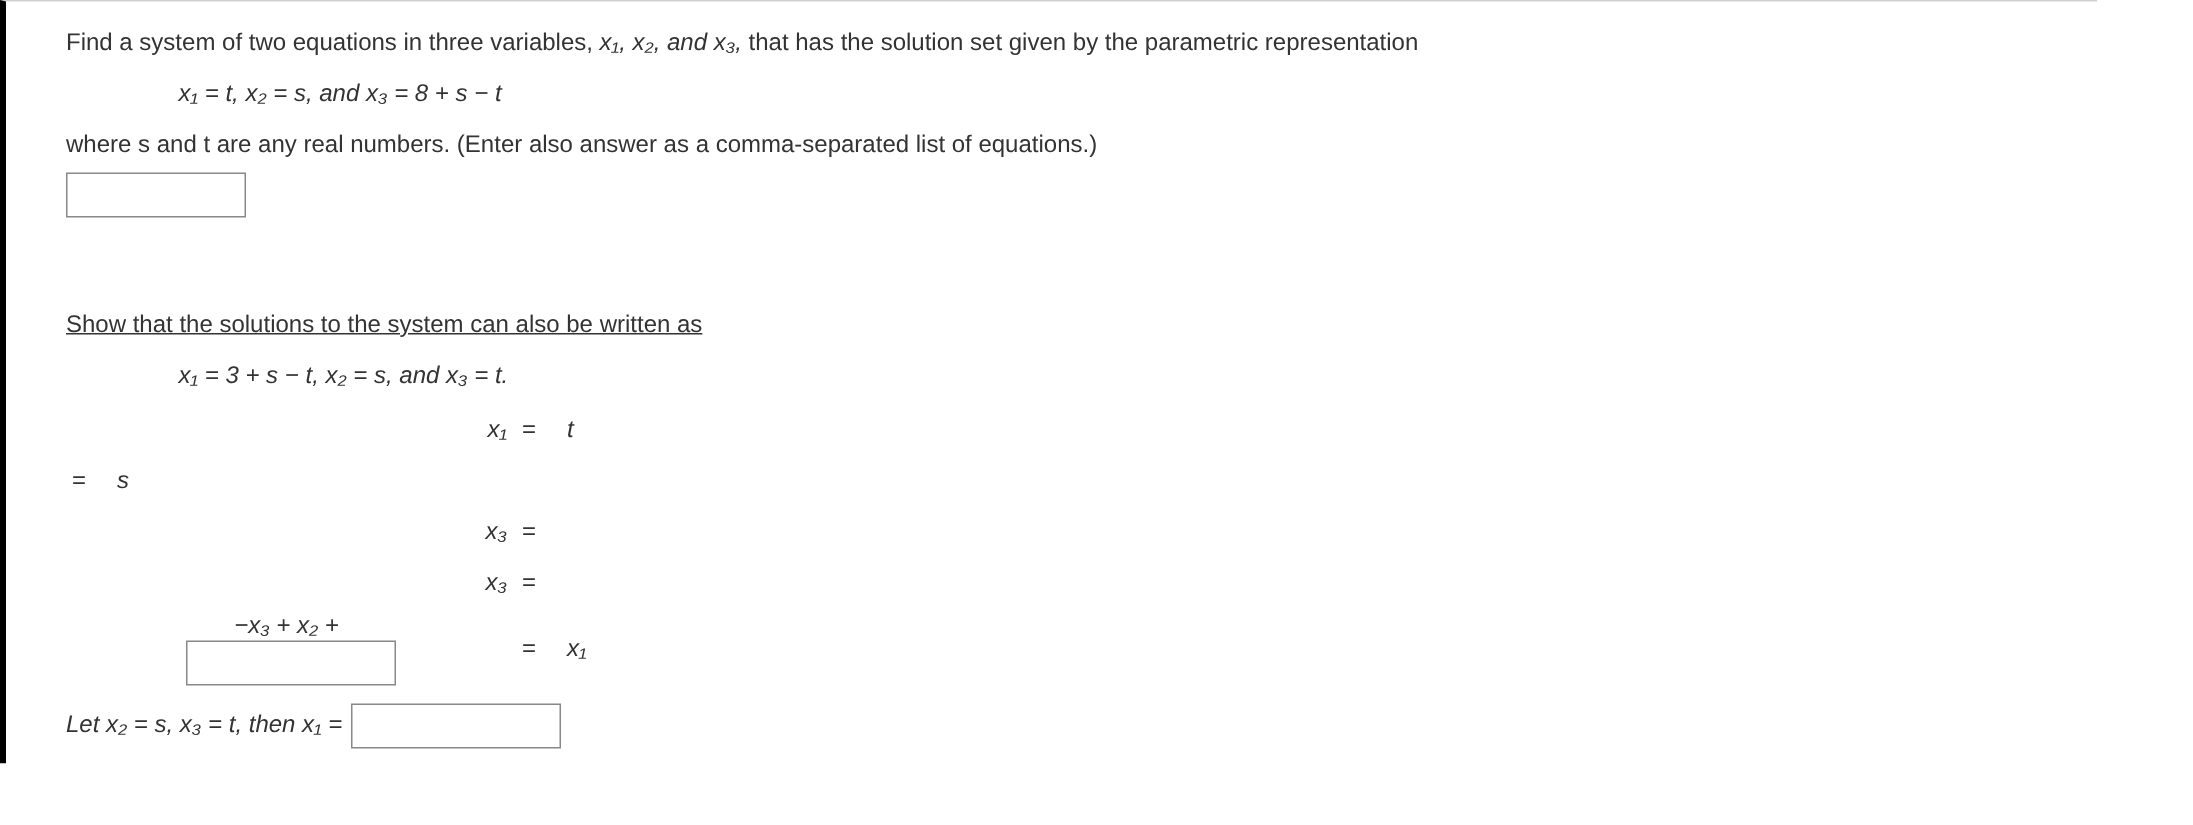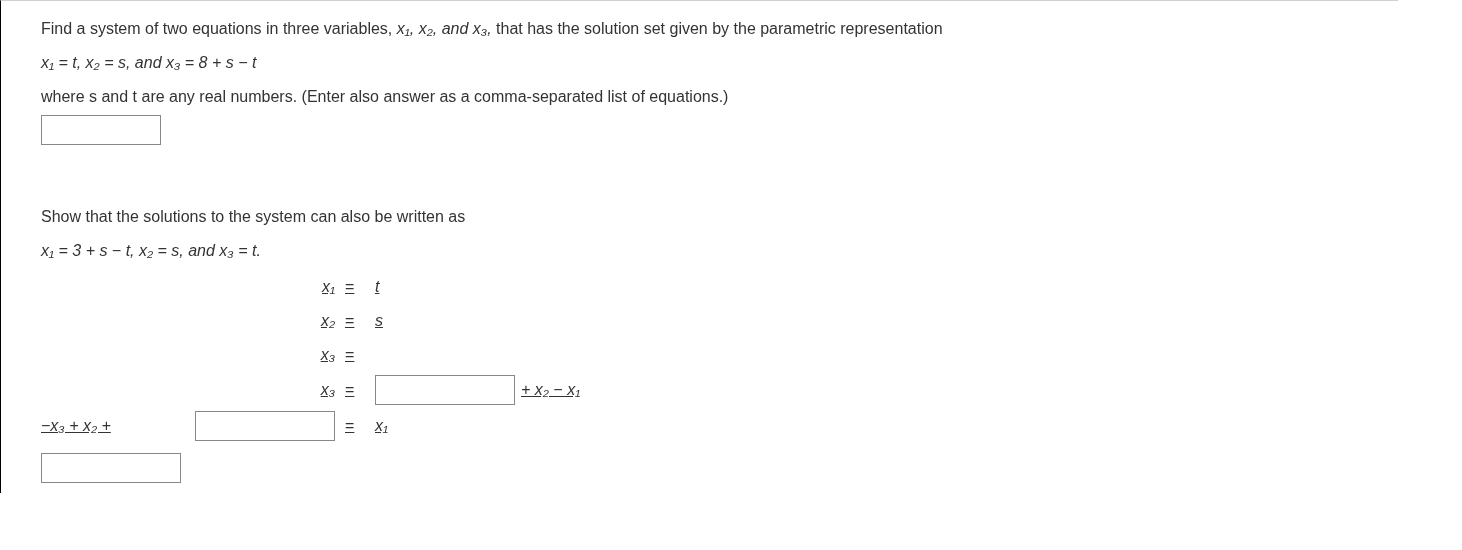--- a/index.html
+++ b/index.html
@@ -7,51 +7,52 @@
     font-size: 16px;
     color: #333;
     margin: 0;
     padding: 0;
     background: #fff;
   }
   .page {
     width: 1398px;
     padding: 10px 40px;
     box-sizing: border-box;
-    border-left: 1px solid #000000;
+    border-left: 4px solid #000000;
     border-top: 1px solid #d0d0d0;
   }
   .para {
     margin: 6px 0;
     line-height: 1.5;
   }
   .indent-math {
+    margin-left: 75px;
     margin-top: 10px;
     margin-bottom: 10px;
   }
   .italic { font-style: italic; }
   input.answer-box {
     border: 1px solid #888;
     height: 24px;
     padding: 2px 4px;
     font-size: 14px;
     vertical-align: middle;
   }
   .small-box { width: 130px; }
   .main-box { width: 110px; height: 28px; }
   .work-block {
     margin-top: 28px;
     margin-bottom: 6px;
+    text-decoration: underline;
   }
   .eqrow {
     display: flex;
     align-items: center;
     margin: 6px 0;
     min-height: 28px;
-    text-decoration: underline;
   }
   .eq-left {
     width: 300px;
     text-align: right;
     padding-right: 6px;
     box-sizing: border-box;
   }
   .eq-eq {
     width: 30px;
     text-align: left;
@@ -95,45 +96,41 @@
 
   <div class="para indent-math italic">x₁ = 3 + s − t,   x₂ = s,   and   x₃ = t.</div>
 
   <div class="eqrow">
     <div class="eq-left italic">x₁</div>
     <div class="eq-eq">=</div>
     <div class="eq-right italic">t</div>
   </div>
 
   <div class="eqrow">
-    <div class="eq-left italic">x₂</div>
     <div class="eq-eq">=</div>
     <div class="eq-right italic">s</div>
   </div>
 
   <div class="eqrow">
     <div class="eq-left italic">x₃</div>
     <div class="eq-eq">=</div>
   </div>
 
   <div class="eqrow">
     <div class="eq-left italic">x₃</div>
     <div class="eq-eq">=</div>
-    <div class="eq-right">
-      <input type="text" class="answer-box small-box" style="">
-      <span class="italic"> + x₂ − x₁</span>
-    </div>
   </div>
 
   <div class="eqrow">
-    <div class="eq-left" style="display:flex;justify-content:space-between;align-items:center;">
+    <div class="eq-left" style="display:flex;justify-content:space-between;align-items:center;flex-direction:column;">
       <span class="italic">−x₃ + x₂ + </span>
       <input type="text" class="answer-box small-box" style="margin-left: 6px;">
     </div>
     <div class="eq-eq">=</div>
     <div class="eq-right italic">x₁</div>
   </div>
 
   <div class="let-row">
+    <span class="italic">Let x₂ = s, x₃ = t, then x₁ = </span>
     <input type="text" class="answer-box small-box" style="">
   </div>
 
 </div>
 
 </body></html>

